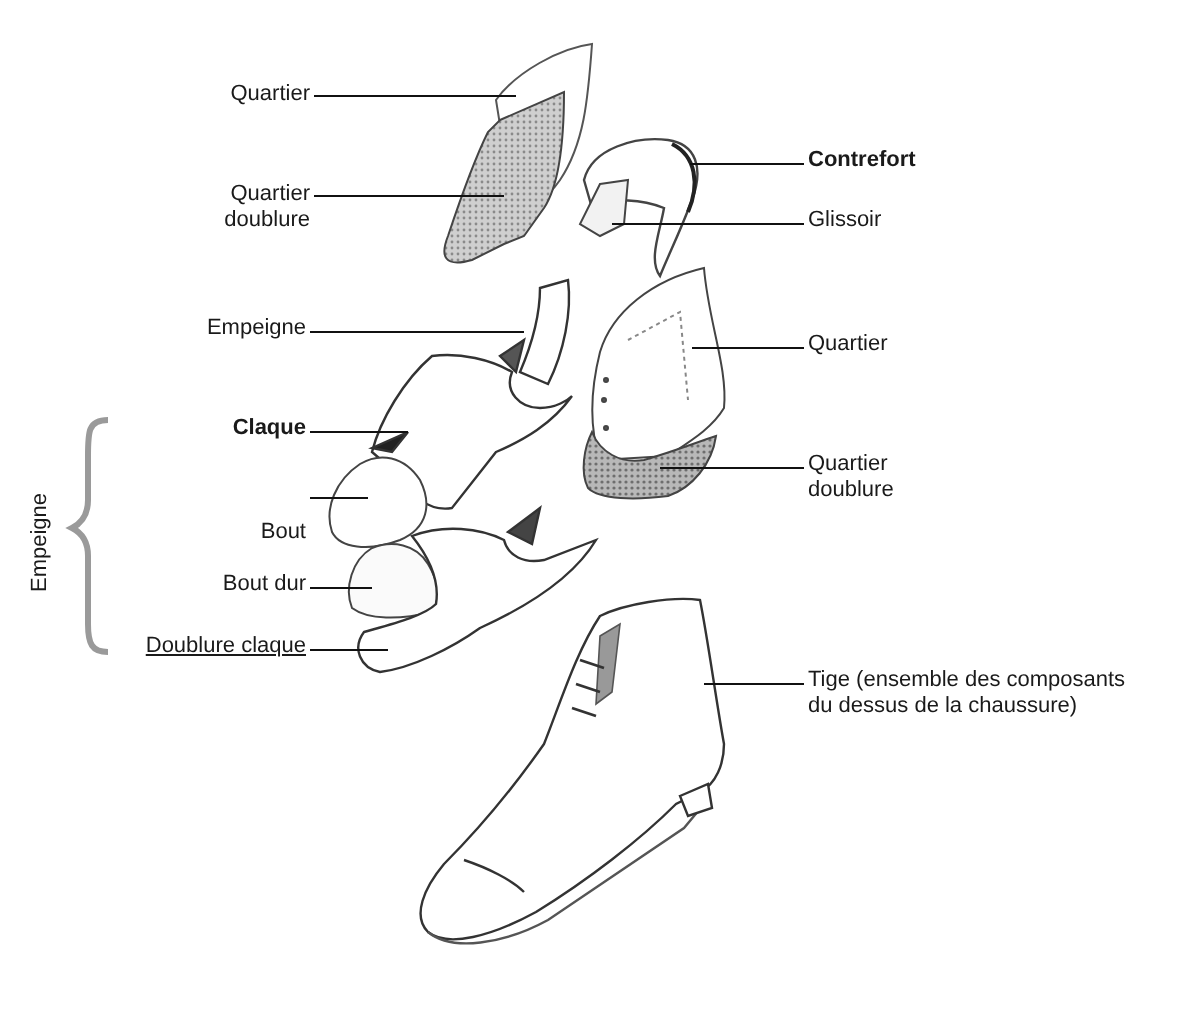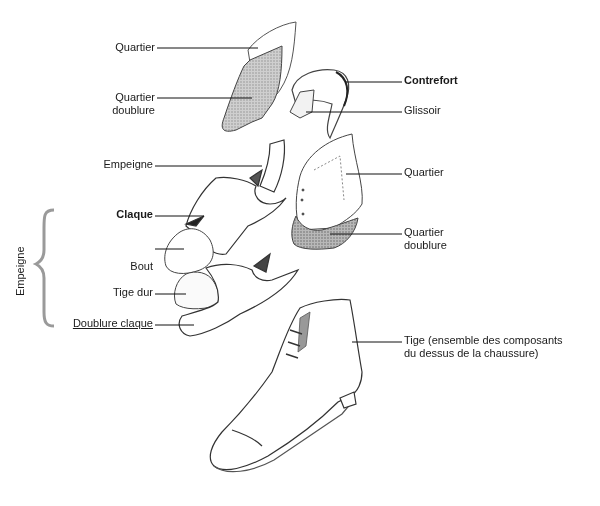--- a/index.html
+++ b/index.html
@@ -107,21 +107,21 @@
 
     <path d="M54 210 C44 210 44 216 44 228 L44 250 C44 258 40 262 36 264 C40 266 44 270 44 278 L44 312 C44 322 46 326 54 326" fill="none" stroke="#9a9a9a" stroke-width="3"></path>
   </svg>
 
   <div class="lbl right" style="left:100px; top:41px; width:55px;">Quartier</div>
   <div class="lbl right" style="left:100px; top:91px; width:55px;">Quartier</div>
   <div class="lbl right" style="left:100px; top:104px; width:55px;">doublure</div>
   <div class="lbl right" style="left:80px; top:158px; width:73px;">Empeigne</div>
   <div class="lbl right" style="left:80px; top:208px; width:73px;font-weight:bold;">Claque</div>
   <div class="lbl right" style="left:80px; top:241px; width:73px;margin-top:19px;">Bout</div>
-  <div class="lbl right" style="left:80px; top:286px; width:73px;">Tige dur</div>
+  <div class="lbl right" style="left:80px; top:286px; width:73px;">Bout dur</div>
   <div class="lbl right" style="left:50px; top:317px; width:103px;text-decoration:underline;">Doublure claque</div>
 
   <div class="lbl" style="left:404px; top:74px;font-weight:bold;">Contrefort</div>
   <div class="lbl" style="left:404px; top:104px;">Glissoir</div>
   <div class="lbl" style="left:404px; top:166px;">Quartier</div>
   <div class="lbl" style="left:404px; top:226px;">Quartier</div>
   <div class="lbl" style="left:404px; top:239px;">doublure</div>
   <div class="lbl" style="left:404px; top:334px;">Tige (ensemble des composants</div>
   <div class="lbl" style="left:404px; top:347px;">du dessus de la chaussure)</div>
 

